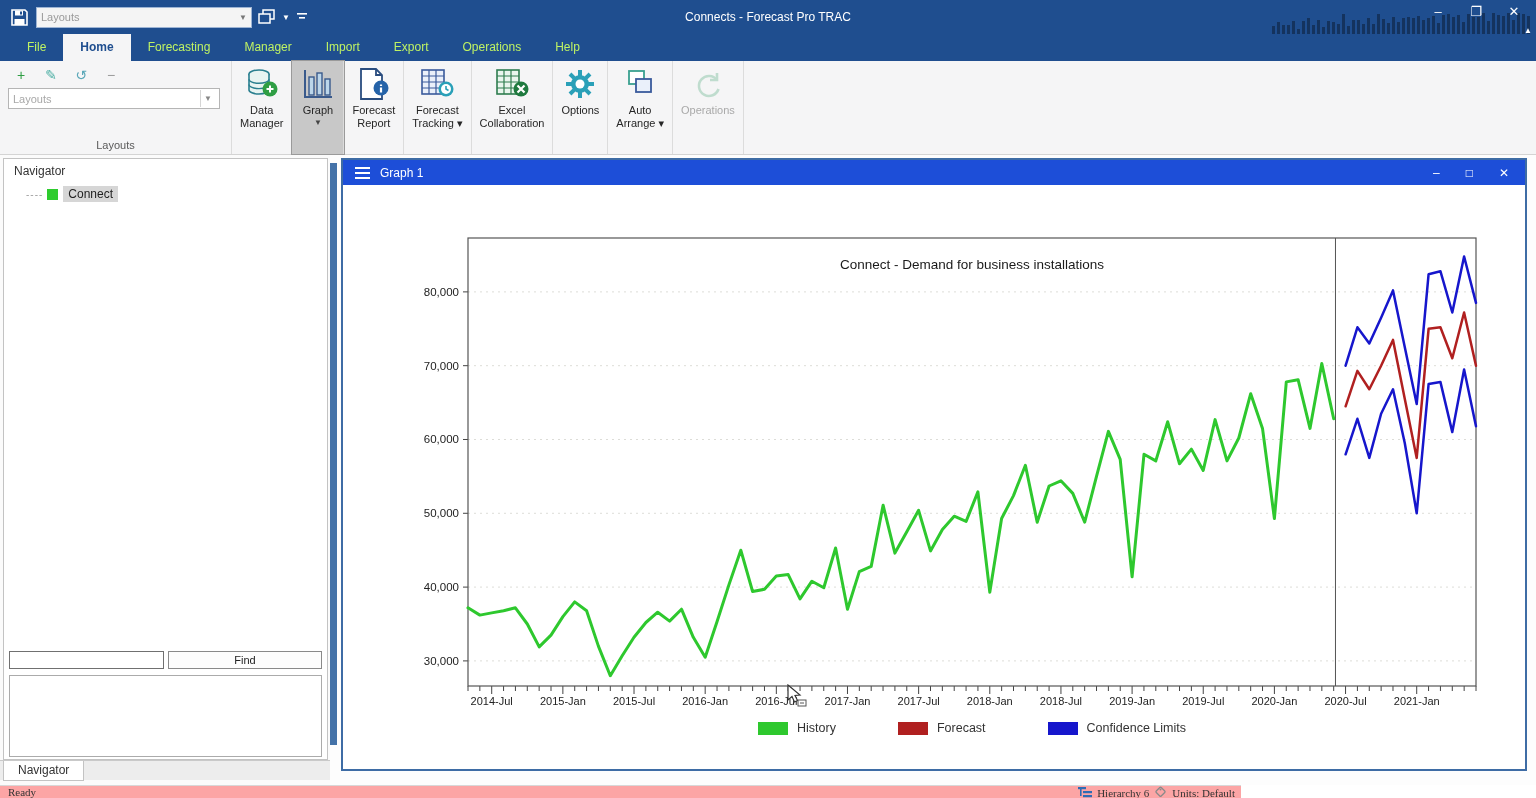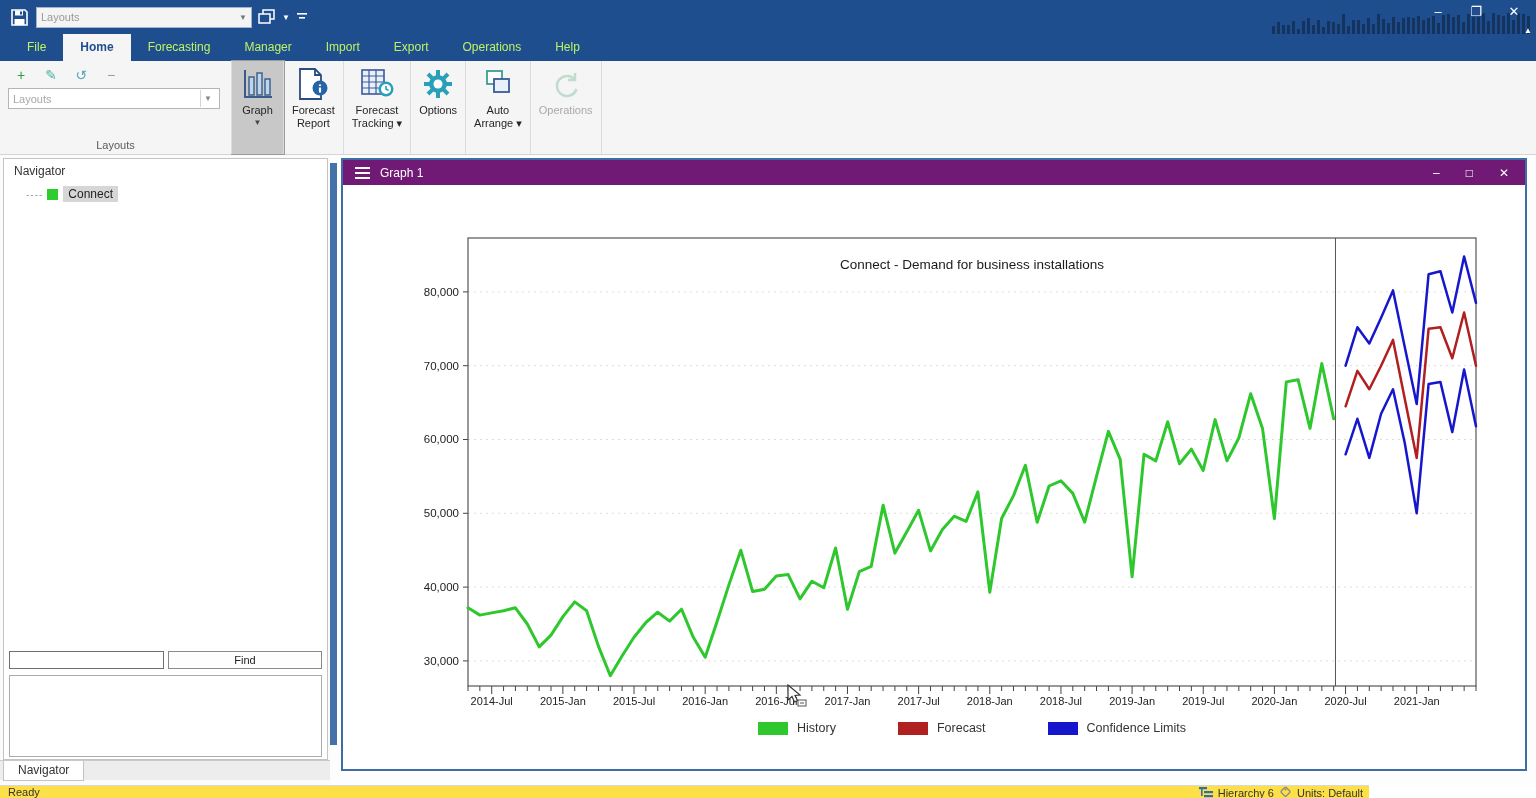--- a/index.html
+++ b/index.html
@@ -56,34 +56,34 @@
   .find-input { width:155px; height:18px; border:1px solid #707070; background:#fff; font-size:11px; padding:0 3px; }
   .find-btn { width:154px; height:18px; border:1px solid #8a8a8a; background:#fdfdfd; font-size:11px; color:#222; }
   .result-box { position:absolute; left:5px; top:516px; width:313px; height:82px; background:#fff; border:1px solid #ababab; }
   .nav-tabstrip { position:absolute; left:0; top:605px; width:330px; height:20px; background:#ededed; border-top:1px solid #c9c9c9; }
   .nav-tab { position:absolute; left:3px; top:0px; background:#fff; border:1px solid #c3c3c3; border-top:none; padding:2px 14px 3px 14px; font-size:12px; color:#333; }
 
   
   .mdi { position:absolute; left:330px; top:155px; width:1206px; height:630px; background:#fdfdfd; }
   .mdi-edge { position:absolute; left:0px; top:8px; width:7px; height:582px; background:#4472a8; }
   .graph-window { position:absolute; left:341px; top:158px; width:1186px; height:613px; border:2px solid #3e6ca5; background:#fff; }
-  .gw-header { height:25px; background:#701a75; display:flex; align-items:center; color:#fff; }
+  .gw-header { height:25px; background:#1d4ed8; display:flex; align-items:center; color:#fff; }
   .gw-burger { margin:0 10px 0 12px; display:flex; flex-direction:column; gap:3px; }
   .gw-burger i { display:block; width:15px; height:2px; background:#fff; }
   .gw-title { font-size:12px; }
   .gw-ctrls { margin-left:auto; display:flex; gap:26px; padding-right:16px; font-size:12px; }
   .gw-body { position:relative; width:100%; height:584px; background:#fff; }
   .chart-title { position:absolute; top:31px; text-align:center; font-size:13.5px; color:#1a1a1a; }
   .legend { position:absolute; top:536px; display:flex; justify-content:center; gap:62px; }
   .leg-item { display:flex; align-items:center; gap:9px; }
   .leg-sw { width:30px; height:13px; }
   .leg-lb { font-size:12.5px; color:#333; }
 
   
-  .statusbar { position:absolute; left:0; top:785px; width:1369px; height:13px; background:#fde047; border-top:1px solid #d8d8d8; font-size:11px; color:#333; }
+  .statusbar { position:absolute; left:0; top:785px; width:1241px; height:13px; background:#fca5a5; border-top:1px solid #d8d8d8; font-size:11px; color:#333;font-family:Liberation Serif, serif; }
   .status-left { position:absolute; left:8px; top:0px; }
   .status-right { position:absolute; right:6px; top:-1px; display:flex; align-items:center; gap:5px; }
 
   .cursor { position:absolute; left:787px; top:684px; pointer-events:none; }
 </style>
 </head>
 <body>
 
 <div class="titlebar">
   <div class="qat">
@@ -106,20 +106,21 @@
         </svg>
     </span>
     <span class="qat-ico" style="font-size:8px;">▼</span>
     <span class="qat-ico">
       <svg width="12" height="12" viewBox="0 0 12 12">
           <rect x="1" y="2" width="10" height="1.6" fill="#fff"></rect>
           <rect x="3" y="6" width="6" height="1.6" fill="#fff"></rect>
         </svg>
     </span>
   </div>
+  <div class="win-title">Connects - Forecast Pro TRAC</div>
   <div class="sparkline" id="sparkline">
       <i style="height: 8px;"></i>
       <i style="height: 11.7367px;"></i>
       <i style="height: 8.94672px;"></i>
       <i style="height: 8.61617px;"></i>
       <i style="height: 12.5913px;"></i>
       <i style="height: 4.77636px;"></i>
       <i style="height: 12.594px;"></i>
       <i style="height: 15.5661px;"></i>
       <i style="height: 9.13759px;"></i>
@@ -194,20 +195,33 @@
         <span class="mini-btn" style="color: rgb(90, 167, 184);">↺</span>
         <span class="mini-btn" style="color: rgb(154, 154, 154);">−</span>
       </div>
     <div class="layouts-combo">
       <span class="ph">Layouts</span>
       <span class="dd">▼</span>
     </div>
     <div class="grp-label">Layouts</div>
   </div>
   <div class="rbtns" id="ribbon-buttons">
+      <div class="rbtn">
+        <span class="ric">
+          <svg width="34" height="34" viewBox="0 0 34 34">
+            <ellipse cx="14" cy="7" rx="10" ry="4" fill="#e8f4f2" stroke="#2a7f8f" stroke-width="1.6"></ellipse>
+            <path d="M4 7 v16 c0 2.2 4.5 4 10 4 s10-1.8 10-4 V7" fill="#e8f4f2" stroke="#2a7f8f" stroke-width="1.6"></path>
+            <path d="M4 12.3 c0 2.2 4.5 4 10 4 s10-1.8 10-4 M4 17.6 c0 2.2 4.5 4 10 4 s10-1.8 10-4" fill="none" stroke="#2a7f8f" stroke-width="1.4"></path>
+            <circle cx="25" cy="22" r="7.5" fill="#2f9e44"></circle>
+            <path d="M25 18.5 v7 M21.5 22 h7" stroke="#fff" stroke-width="2"></path>
+          </svg>
+        </span>
+        <span class="rlbl">Data
+Manager</span>
+      </div>
       <div class="rbtn active">
         <span class="ric">
           <svg width="34" height="34" viewBox="0 0 34 34">
             <path d="M4 3 v27 h27" stroke="#3a5a8c" stroke-width="2" fill="none"></path>
             <rect x="8" y="10" width="5" height="18" fill="#bcd6ea" stroke="#3a5a8c" stroke-width="1.4"></rect>
             <rect x="16" y="6" width="5" height="22" fill="#bcd6ea" stroke="#3a5a8c" stroke-width="1.4"></rect>
             <rect x="24" y="12" width="5" height="16" fill="#bcd6ea" stroke="#3a5a8c" stroke-width="1.4"></rect>
           </svg>
         </span>
         <span class="rlbl">Graph</span>
@@ -230,20 +244,32 @@
           <svg width="36" height="34" viewBox="0 0 36 34">
             <rect x="3" y="3" width="22" height="24" fill="#eaf0fa" stroke="#3a5a9c" stroke-width="1.6"></rect>
             <path d="M3 9 h22 M3 15 h22 M3 21 h22 M10 3 v24 M17 3 v24" stroke="#3a5a9c" stroke-width="1.2"></path>
             <circle cx="27" cy="22" r="7.5" fill="#2aa0b8"></circle>
             <circle cx="27" cy="22" r="5" fill="#fff"></circle>
             <path d="M27 19 v3 l2.5 1.5" stroke="#2aa0b8" stroke-width="1.6" fill="none"></path>
           </svg>
         </span>
         <span class="rlbl">Forecast
 Tracking ▾</span>
+      </div>
+      <div class="rbtn">
+        <span class="ric">
+          <svg width="36" height="34" viewBox="0 0 36 34">
+            <rect x="3" y="3" width="22" height="24" fill="#eaf6ee" stroke="#2f7d4f" stroke-width="1.6"></rect>
+            <path d="M3 9 h22 M3 15 h22 M3 21 h22 M10 3 v24 M17 3 v24" stroke="#2f7d4f" stroke-width="1.2"></path>
+            <circle cx="27" cy="22" r="7.5" fill="#1f7a3f"></circle>
+            <path d="M23.5 18.5 l7 7 M30.5 18.5 l-7 7" stroke="#fff" stroke-width="2.2"></path>
+          </svg>
+        </span>
+        <span class="rlbl">Excel
+Collaboration</span>
       </div>
       <div class="rbtn">
         <span class="ric">
           <svg width="34" height="34" viewBox="0 0 34 34">
             <g fill="#2aa0b8">
               <circle cx="17" cy="17" r="9"></circle>
               <g stroke="#2aa0b8" stroke-width="4">
                 <path d="M17 3 v6 M17 25 v6 M3 17 h6 M25 17 h6 M7 7 l4.2 4.2 M22.8 22.8 L27 27 M27 7 l-4.2 4.2 M11.2 22.8 L7 27"></path>
               </g>
             </g>

